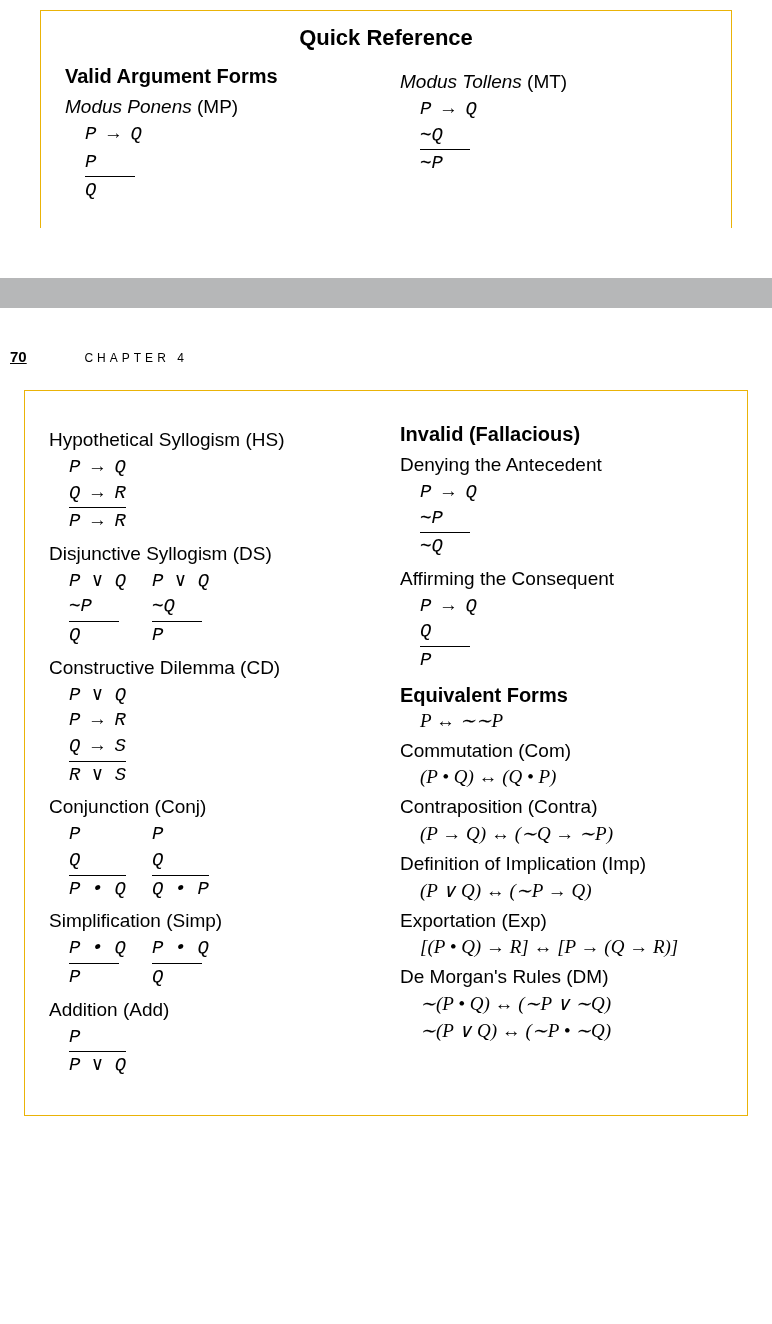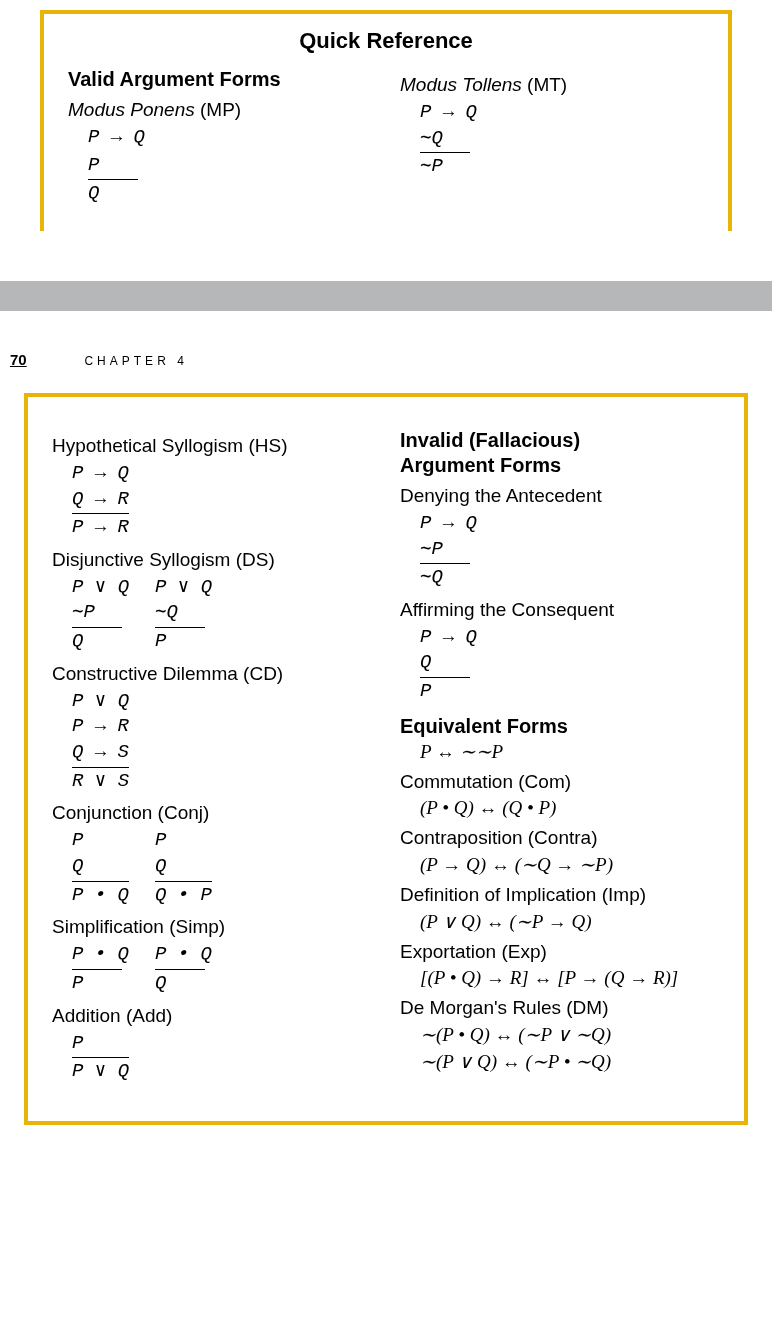--- a/index.html
+++ b/index.html
@@ -4,21 +4,21 @@
 <style>
   body {
     margin: 0;
     padding: 0;
     background: #fff;
     font-family: "Helvetica Neue", Arial, sans-serif;
     color: #000;
     width: 772px;
   }
   .box {
-    border: 4px solid #eab308;
+    border: 1px solid #eab308;
     margin: 10px 40px 10px 40px;
     padding: 14px 24px 18px 24px;
   }
   .box-top {
     border-bottom: none;
     margin-bottom: 0;
   }
   .qr-title {
     text-align: center;
     font-weight: 700;
@@ -206,21 +206,20 @@
       <div class="formula-block">
         <div class="formula-line">P</div>
         <div class="formula-line"><span class="concl">P ∨ Q</span></div>
       </div>
 
     </div>
 
     <div class="col">
 
       <div class="heading-bold">Invalid (Fallacious)</div>
-      <div class="heading-bold">Argument Forms</div>
 
       <div class="rule-name">Denying the Antecedent</div>
       <div class="formula-block">
         <div class="formula-line">P → Q</div>
         <div class="formula-line">∼P</div>
         <div class="formula-line"><span class="concl">∼Q</span></div>
       </div>
 
       <div class="rule-name">Affirming the Consequent</div>
       <div class="formula-block">

